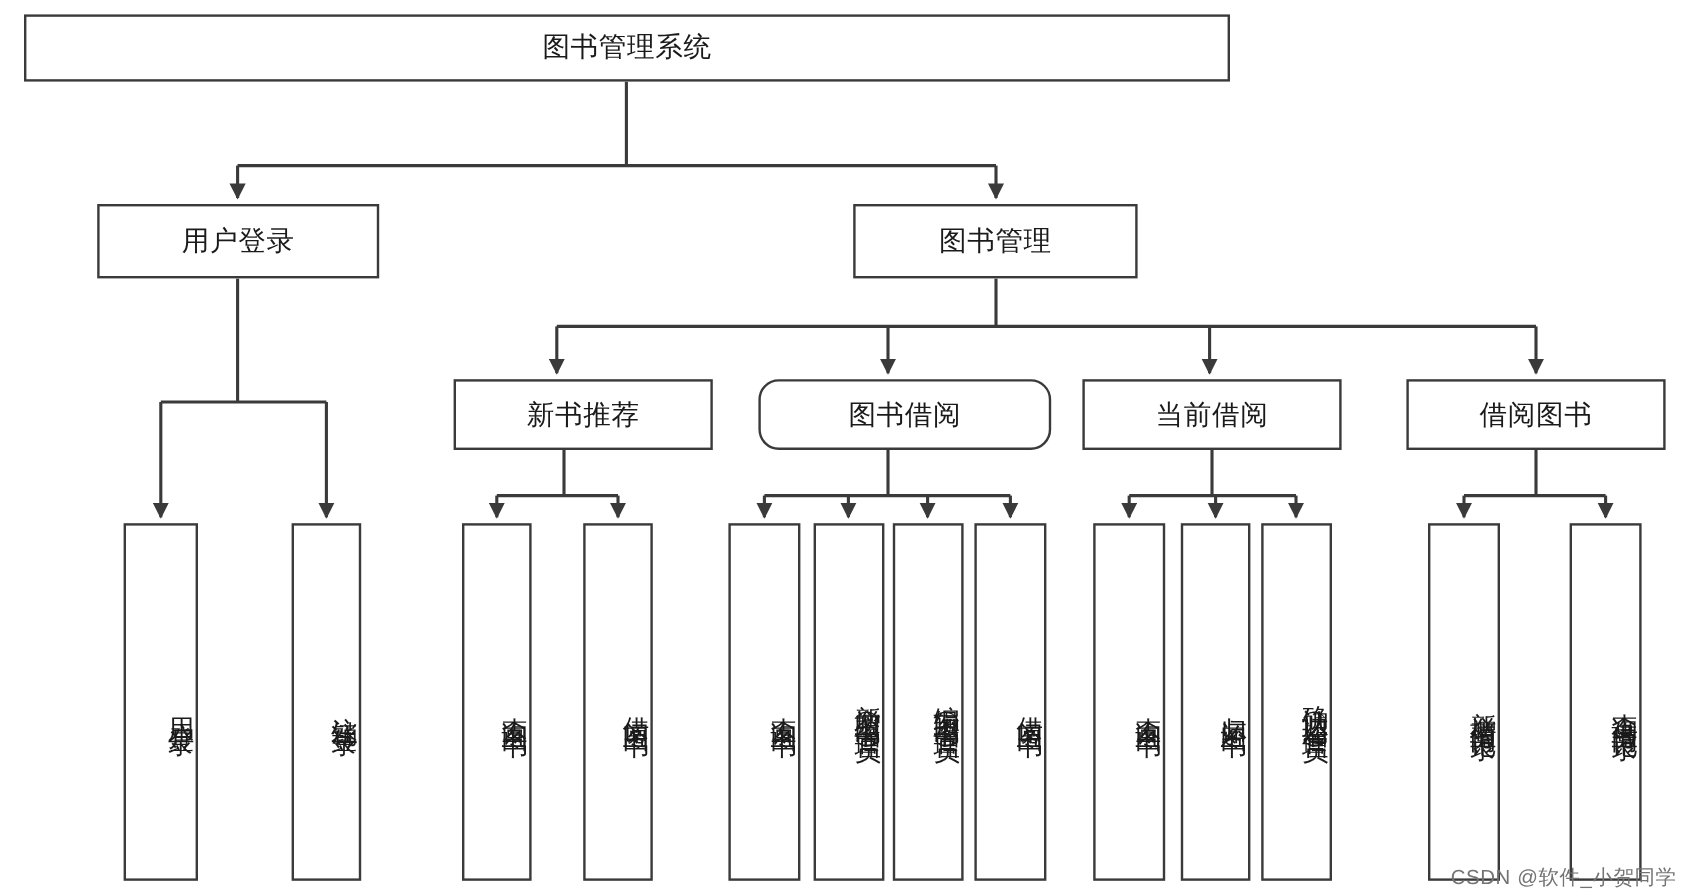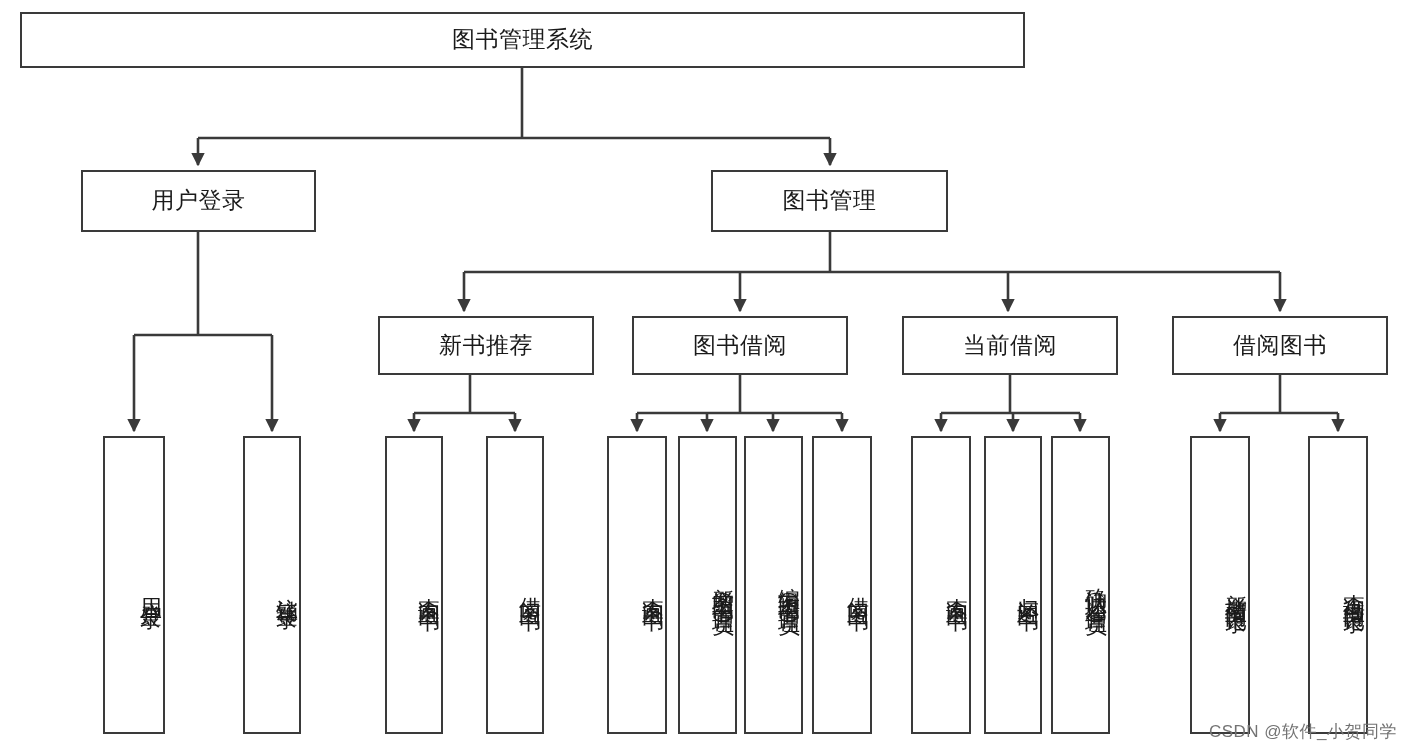--- a/index.html
+++ b/index.html
@@ -117,21 +117,21 @@
       <path d="M 1338 413 L 1338 431" marker-end="url(#arrow)"></path>
     </g>
   </svg>
 
   <div class="node horiz" style="left: 20px; top: 12px; width: 1005px; height: 56px;">图书管理系统</div>
 
   <div class="node horiz" style="left: 81px; top: 170px; width: 235px; height: 62px;">用户登录</div>
   <div class="node horiz" style="left: 711px; top: 170px; width: 237px; height: 62px;">图书管理</div>
 
   <div class="node horiz" style="left: 362px; top: 316px; width: 216px; height: 59px; margin-left: 16px;">新书推荐</div>
-  <div class="node horiz" style="left: 632px; top: 316px; width: 216px; height: 59px;">图书借阅</div>
+  <div class="node horiz" style="left: 632px; top: 316px; width: 244px; height: 59px; border-radius: 17px;">图书借阅</div>
   <div class="node horiz" style="left: 902px; top: 316px; width: 216px; height: 59px; text-align: right;">当前借阅</div>
   <div class="node horiz" style="left: 1172px; top: 316px; width: 216px; height: 59px;">借阅图书</div>
 
   <div class="node leaf" style="left: 103px; top: 436px; width: 62px; height: 298px;">用户登录</div>
   <div class="node leaf" style="left: 243px; top: 436px; width: 58px; height: 298px;">注销登录</div>
   <div class="node leaf" style="left: 385px; top: 436px; width: 58px; height: 298px;">查询图书</div>
   <div class="node leaf" style="left: 486px; top: 436px; width: 58px; height: 298px;">借阅图书</div>
   <div class="node leaf" style="left: 607px; top: 436px; width: 60px; height: 298px;">查询图书</div>
   <div class="node leaf topalign" style="left: 678px; top: 436px; width: 59px; height: 298px;">新增图书（管理员）</div>
   <div class="node leaf topalign" style="left: 744px; top: 436px; width: 59px; height: 298px;">编辑图书（管理员）</div>

